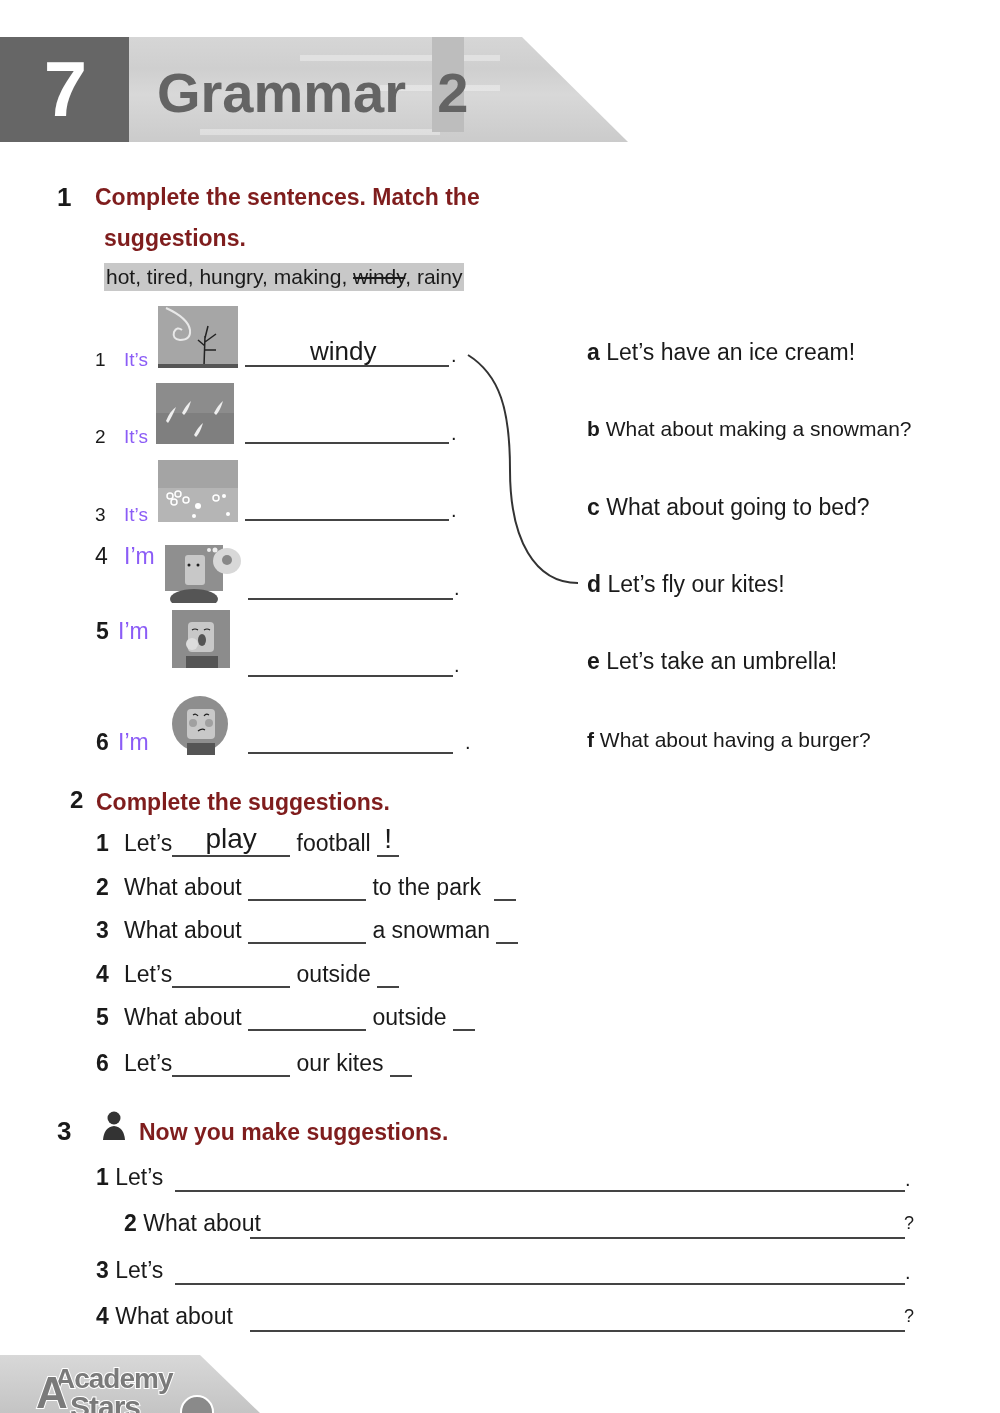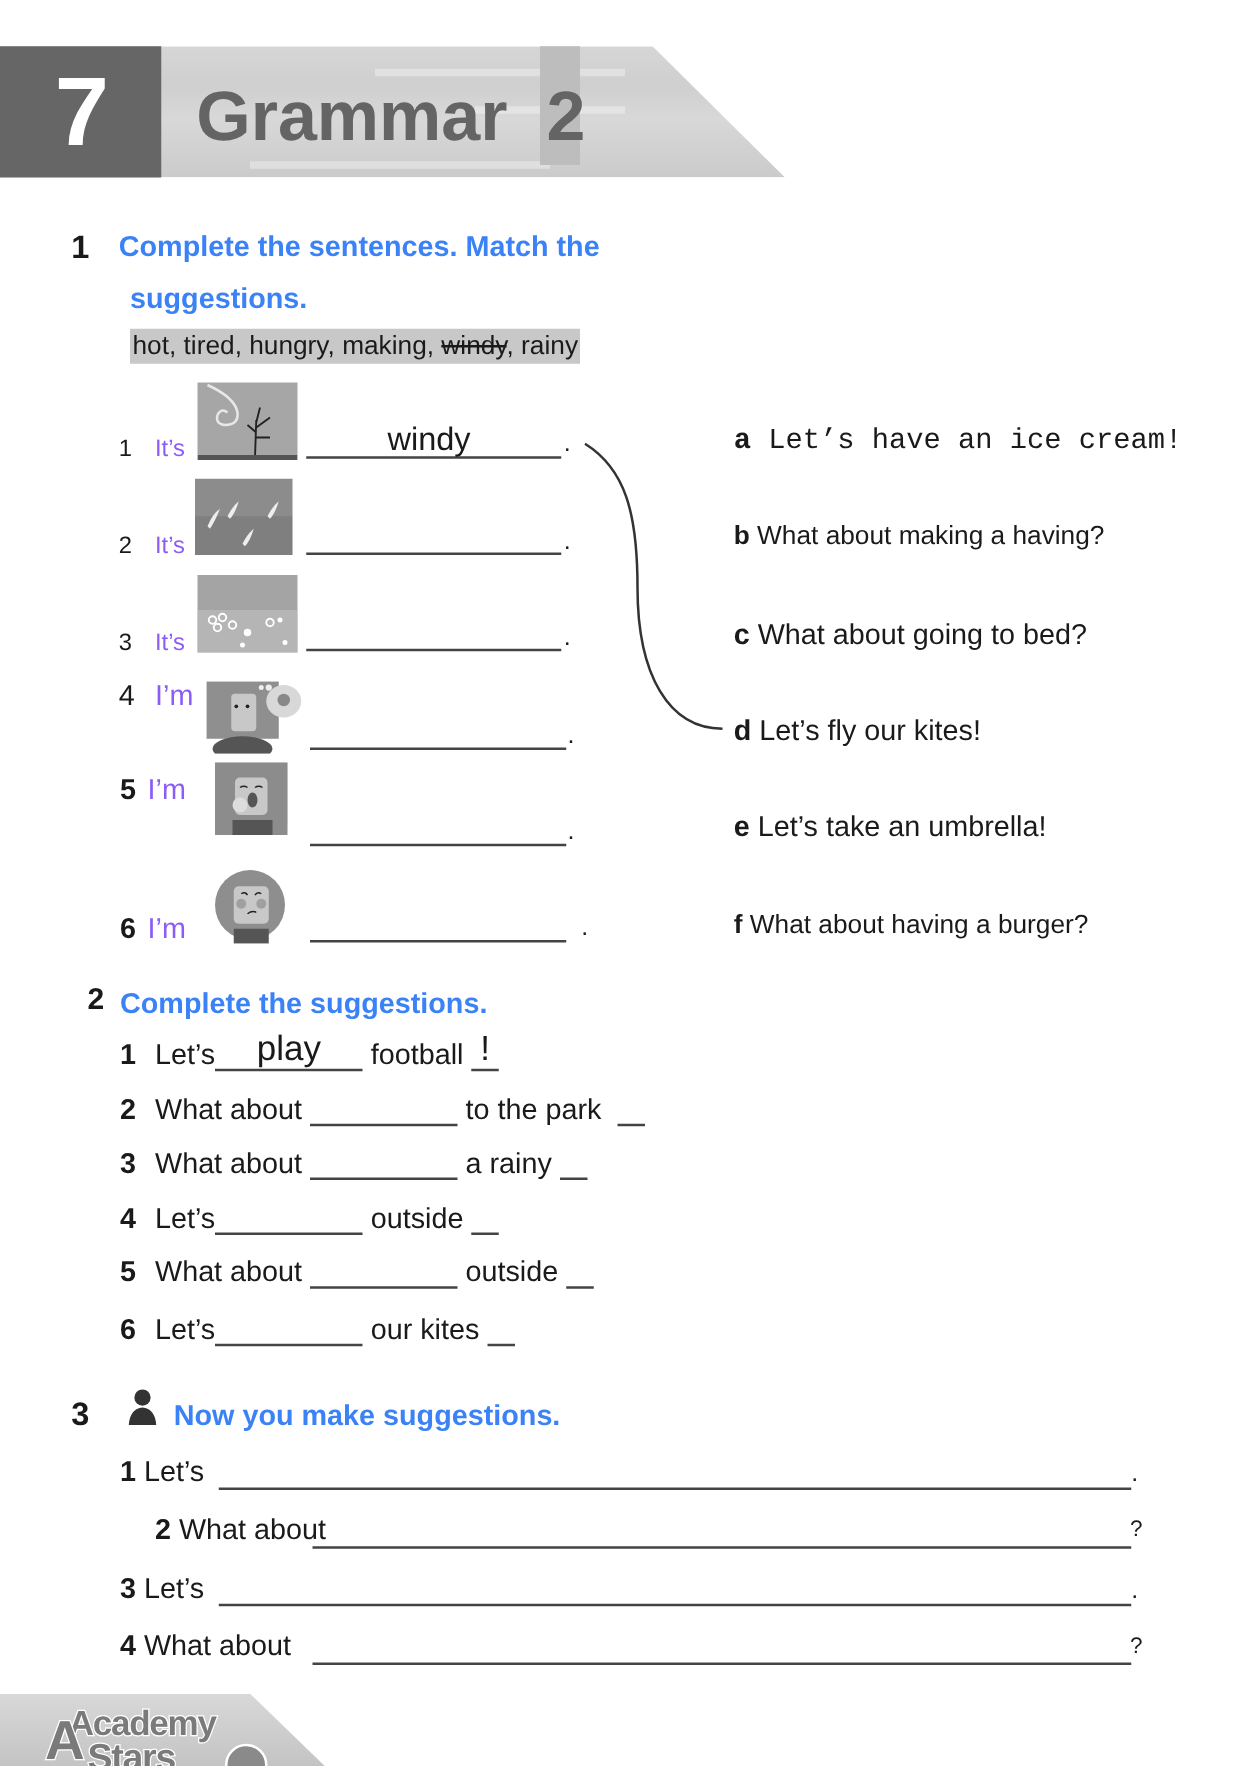--- a/index.html
+++ b/index.html
@@ -31,21 +31,21 @@
       position: absolute; left: 432px; top: 37px; width: 32px; height: 95px;
       background: #bdbdbd;
     }
     .banner-title {
       position: absolute; left: 157px; top: 58px; font-size: 56px; font-weight: bold;
       color: #646464; line-height: 70px; white-space: pre;
     }
 
     
     .sec-num { position: absolute; font-weight: bold; font-size: 26px; color: #1a1a1a; }
-    .sec-title { position: absolute; font-weight: bold; font-size: 23px; color: #3b82f6; }
+    .sec-title { position: absolute; font-weight: bold; font-size: 23px; color: #7f1d1d; }
 
     .wordbank {
       position: absolute; left: 104px; top: 263px; height: 28px; padding: 0 2px;
       background: #c8c8c8; font-size: 21px; line-height: 28px; color: #1a1a1a; white-space: nowrap;
     }
     .strike { text-decoration: line-through; }
 
     
     .ex1-num { position: absolute; font-size: 19px; color: #1a1a1a; }
     .ex1-num.big { font-size: 23px; }
@@ -212,42 +212,42 @@
       </svg>
     </div>
     <div class="blank-line" style="left:248px; top:752px; width:205px;"></div>
     <div class="dot" style="left:465px; top:731px;">.</div>
   </div>
 
   <svg class="abs" style="left:0; top:0;" width="1000" height="800">
     <path d="M468 355 C 500 375, 510 410, 510 470 C 510 540, 535 583, 578 583" stroke="#333" stroke-width="2" fill="none"></path>
   </svg>
 
-  <div class="opt" style="left:587px; top:339px;font-family:Liberation Mono, monospace;"><b>a</b> <span>Let’s have an ice cream!</span></div>
-  <div class="opt small" style="left:587px; top:417px;"><b>b</b> <span>What about making a having?</span></div>
+  <div class="opt" style="left:587px; top:339px;"><b>a</b> <span>Let’s have an ice cream!</span></div>
+  <div class="opt small" style="left:587px; top:417px;"><b>b</b> <span>What about making a snowman?</span></div>
   <div class="opt" style="left:587px; top:494px;"><b>c</b> <span>What about going to bed?</span></div>
   <div class="opt" style="left:587px; top:571px;"><b>d</b> <span>Let’s fly our kites!</span></div>
   <div class="opt" style="left:587px; top:648px;"><b>e</b> <span>Let’s take an umbrella!</span></div>
   <div class="opt small" style="left:587px; top:728px;"><b>f</b> <span>What about having a burger?</span></div>
 </div>
 
 <div>
   <div class="sec-num" style="left:70px; top:786px; font-size:24px;">2</div>
   <div class="sec-title" style="left:96px; top:789px;">Complete the suggestions.</div>
 
   <div class="ex2-row" style="left:96px; top:829px;">
     <span class="n">1</span><span>Let’s</span><span class="inline-blank" style="width:118px;"><span class="fill">play</span></span>&nbsp;<span>football</span>&nbsp;<span class="inline-blank" style="width:22px;"><span class="fill">!</span></span>
   </div>
 
   <div class="ex2-row" style="left:96px; top:873px;">
     <span class="n">2</span><span>What about</span>&nbsp;<span class="inline-blank" style="width:118px;"></span>&nbsp;<span>to the park</span>&nbsp;&nbsp;<span class="inline-blank" style="width:22px;"></span>
   </div>
 
   <div class="ex2-row" style="left:96px; top:916px;">
-    <span class="n">3</span><span>What about</span>&nbsp;<span class="inline-blank" style="width:118px;"></span>&nbsp;<span>a rainy</span>&nbsp;<span class="inline-blank" style="width:22px;"></span>
+    <span class="n">3</span><span>What about</span>&nbsp;<span class="inline-blank" style="width:118px;"></span>&nbsp;<span>a snowman</span>&nbsp;<span class="inline-blank" style="width:22px;"></span>
   </div>
 
   <div class="ex2-row" style="left:96px; top:960px;">
     <span class="n">4</span><span>Let’s</span><span class="inline-blank" style="width:118px;"></span>&nbsp;<span>outside</span>&nbsp;<span class="inline-blank" style="width:22px;"></span>
   </div>
 
   <div class="ex2-row" style="left:96px; top:1003px;">
     <span class="n">5</span><span>What about</span>&nbsp;<span class="inline-blank" style="width:118px;"></span>&nbsp;<span>outside</span>&nbsp;<span class="inline-blank" style="width:22px;"></span>
   </div>
 

